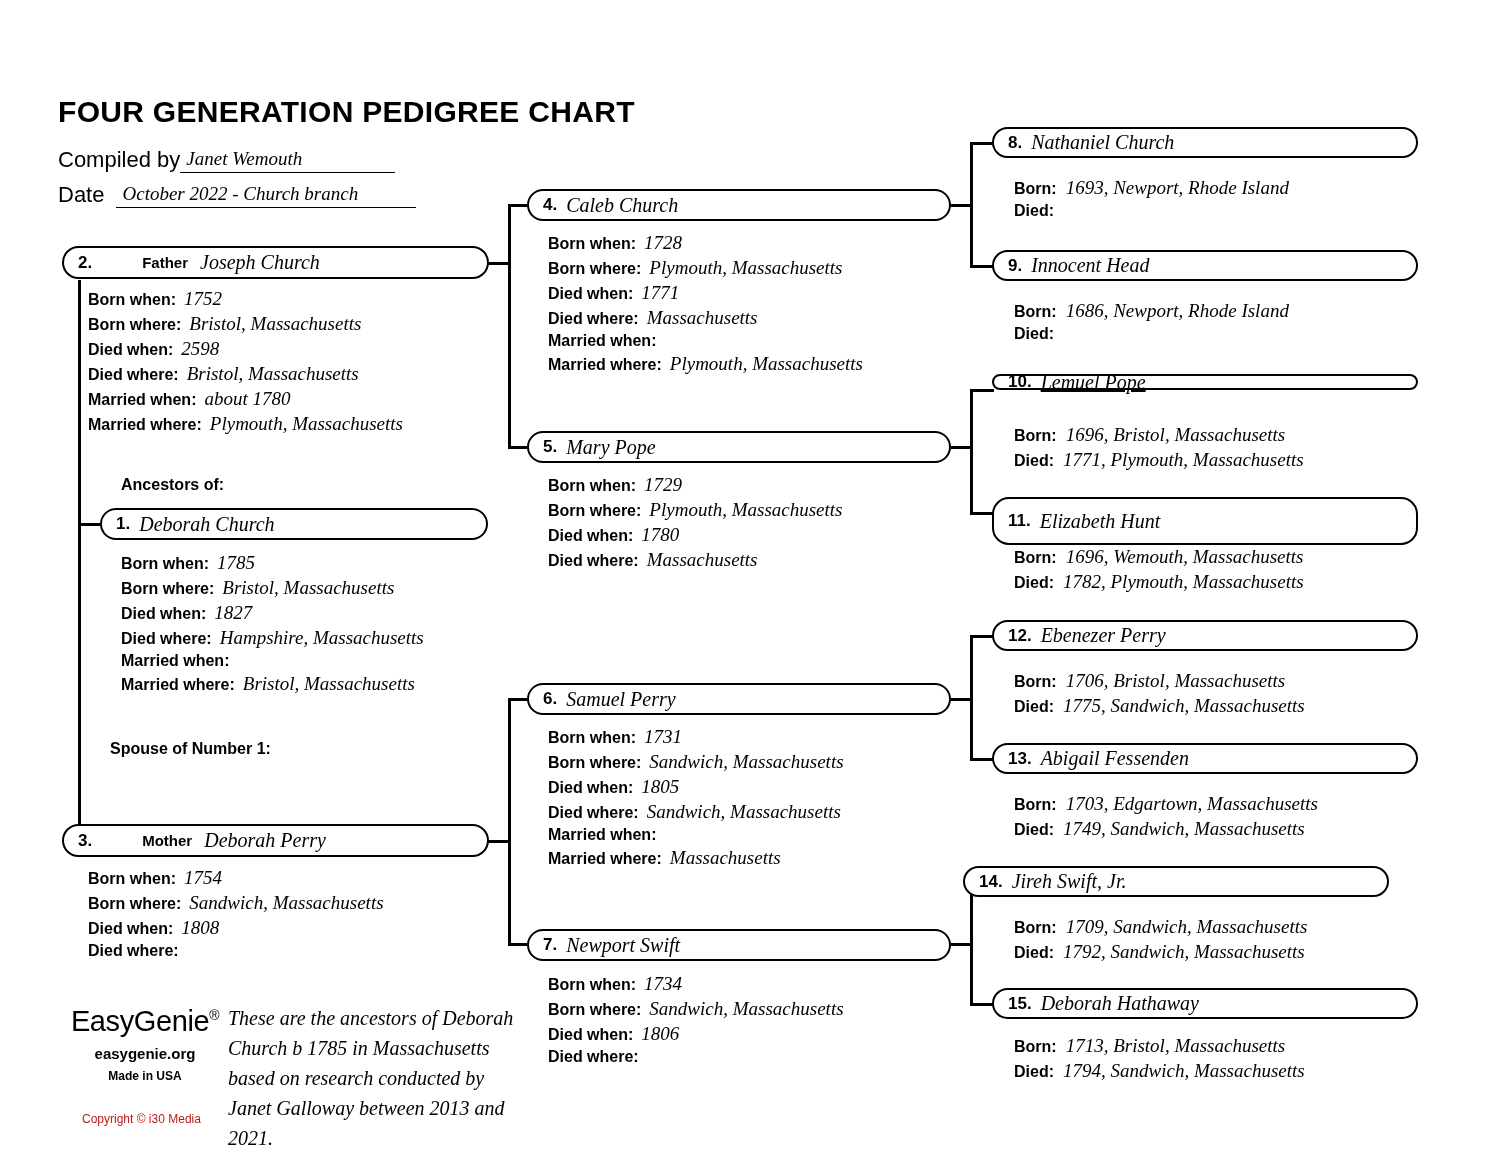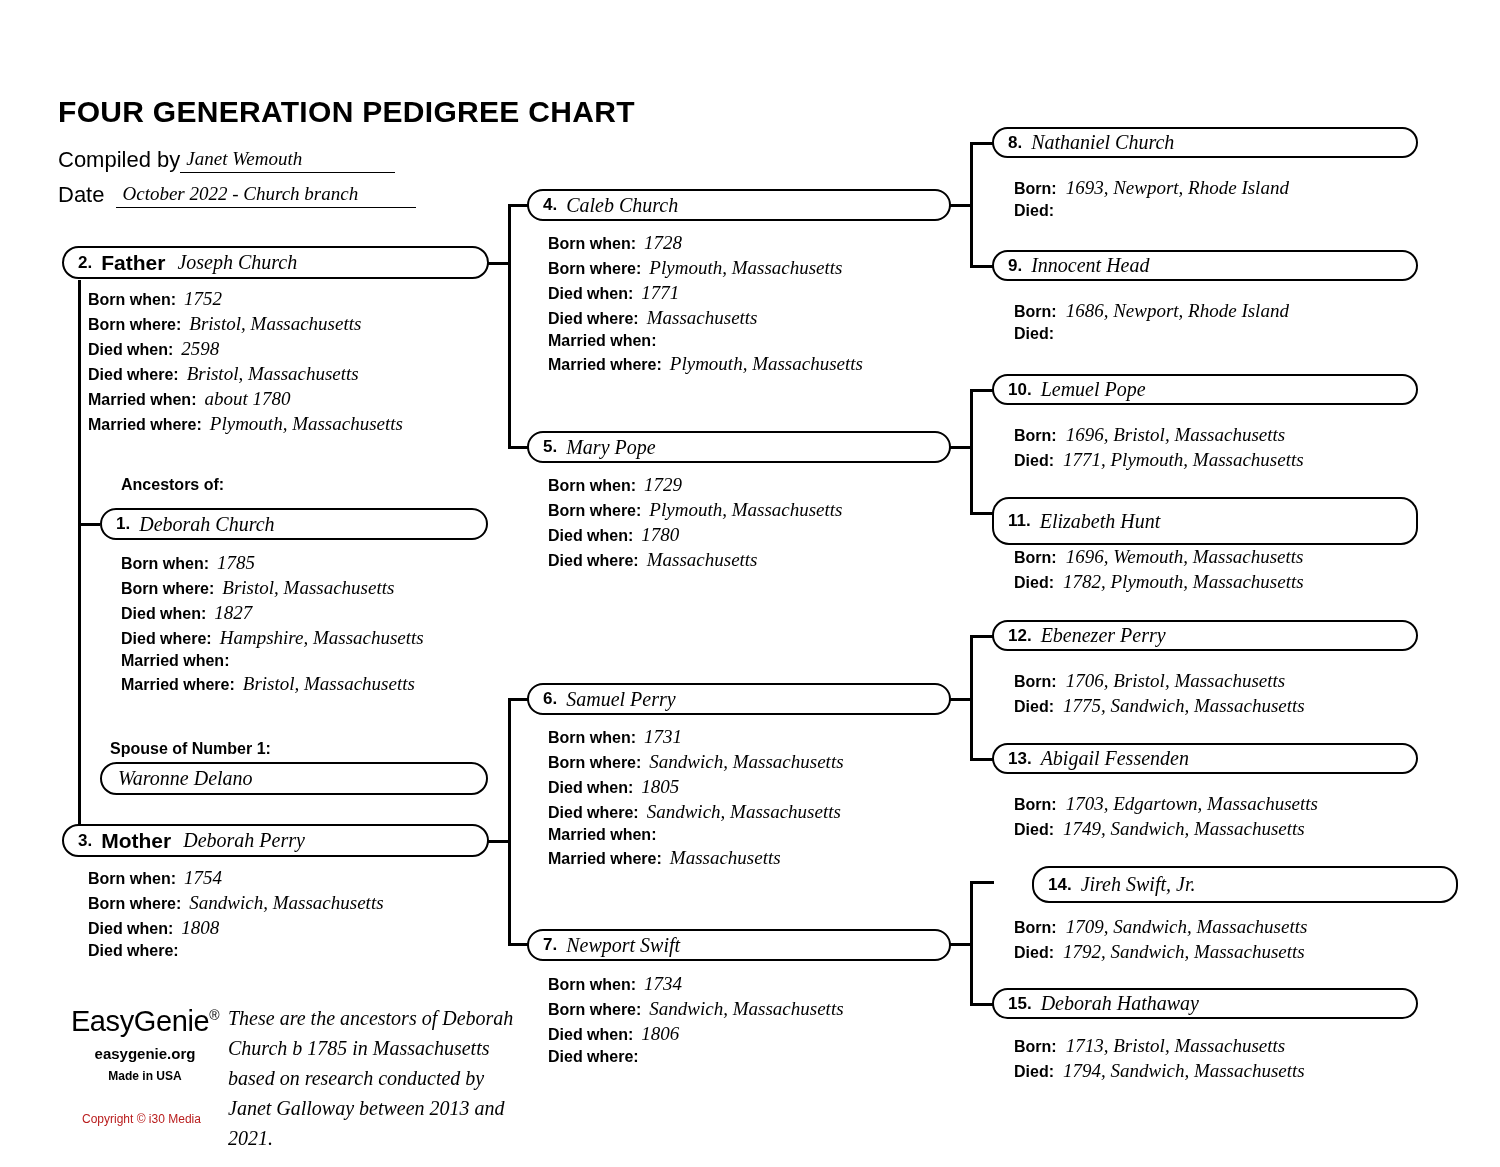--- a/index.html
+++ b/index.html
@@ -17,22 +17,22 @@
   .fill-line{border-bottom:1.6px solid #000;min-width:205px;padding:0 4px 1px 6px;
              font-family:"Liberation Serif",serif;font-style:italic;font-size:19px;
              line-height:24px;white-space:nowrap;}
   .fill-line.wide{min-width:290px;}
 
   
   .nbox{position:absolute;border:2.6px solid #000;border-radius:17px;background:#fff;
         box-sizing:border-box;display:flex;align-items:center;padding-left:14px;}
   .nbox .num{font-family:"Liberation Sans",sans-serif;font-weight:bold;font-size:17px;
              margin-right:9px;white-space:nowrap;}
-  .nbox .role{font-family:"Liberation Sans",sans-serif;font-weight:bold;font-size:21px;
-              margin-right:12px;white-space:nowrap;}
+  .nbox .role{font-family:"Liberation Sans",sans-serif;font-weight:bold;font-size:15px;
+              margin-right:12px;white-space:nowrap;margin-left:41px;}
   .nbox .pname{font-family:"Liberation Serif",serif;font-style:italic;font-size:20px;
                white-space:nowrap;}
   .nbox.plain{padding-left:16px;}
 
   
   .details{position:absolute;}
   .drow{display:flex;align-items:baseline;margin-bottom:3px;white-space:nowrap;}
   .dlab{font-family:"Liberation Sans",sans-serif;font-weight:bold;font-size:16px;
         margin-right:8px;}
   .dval{font-family:"Liberation Serif",serif;font-style:italic;font-size:19px;}
@@ -172,23 +172,20 @@
         <span class="dlab">Married when:</span>
         <span class="dval"></span>
       </div>
     <div class="drow">
         <span class="dlab">Married where:</span>
         <span class="dval">Bristol, Massachusetts</span>
       </div>
   </div>
 
   <div class="slabel" style="left:110px;top:740px;">Spouse of Number 1:</div>
-  <div class="nbox plain" style="left:100px;top:762px;width:388px;height:33px;">
-    <span class="pname">Waronne Delano</span>
-  </div>
 
   <div class="nbox" style="left:62px;top:824px;width:427px;height:33px;">
     <span class="num">3.</span>
     <span class="role">Mother</span>
     <span class="pname">Deborah Perry</span>
   </div>
   <div class="details" style="left:88px;top:867px;">
     <div class="drow">
         <span class="dlab">Born when:</span>
         <span class="dval">1754</span>
@@ -338,21 +335,21 @@
     <div class="drow">
         <span class="dlab">Born:</span>
         <span class="dval">1686, Newport, Rhode Island</span>
       </div>
     <div class="drow">
         <span class="dlab">Died:</span>
         <span class="dval"></span>
       </div>
   </div>
 
-  <div class="nbox" style="left:992px;top:374px;width:426px;height:31px;">
+  <div class="nbox" style="left:992px;top:374px;width:426px;height:16px;text-decoration:underline;">
     <span class="num">10.</span>
     <span class="pname">Lemuel Pope</span>
   </div>
   <div class="details rcol" style="left:1014px;top:424px;">
     <div class="drow">
         <span class="dlab">Born:</span>
         <span class="dval">1696, Bristol, Massachusetts</span>
       </div>
     <div class="drow">
         <span class="dlab">Died:</span>
@@ -398,21 +395,21 @@
     <div class="drow">
         <span class="dlab">Born:</span>
         <span class="dval">1703, Edgartown, Massachusetts</span>
       </div>
     <div class="drow">
         <span class="dlab">Died:</span>
         <span class="dval">1749, Sandwich, Massachusetts</span>
       </div>
   </div>
 
-  <div class="nbox" style="left:1032px;top:866px;width:426px;height:37px;">
+  <div class="nbox" style="left:963px;top:866px;width:426px;height:31px;">
     <span class="num">14.</span>
     <span class="pname">Jireh Swift, Jr.</span>
   </div>
   <div class="details rcol" style="left:1014px;top:916px;">
     <div class="drow">
         <span class="dlab">Born:</span>
         <span class="dval">1709, Sandwich, Massachusetts</span>
       </div>
     <div class="drow">
         <span class="dlab">Died:</span>

